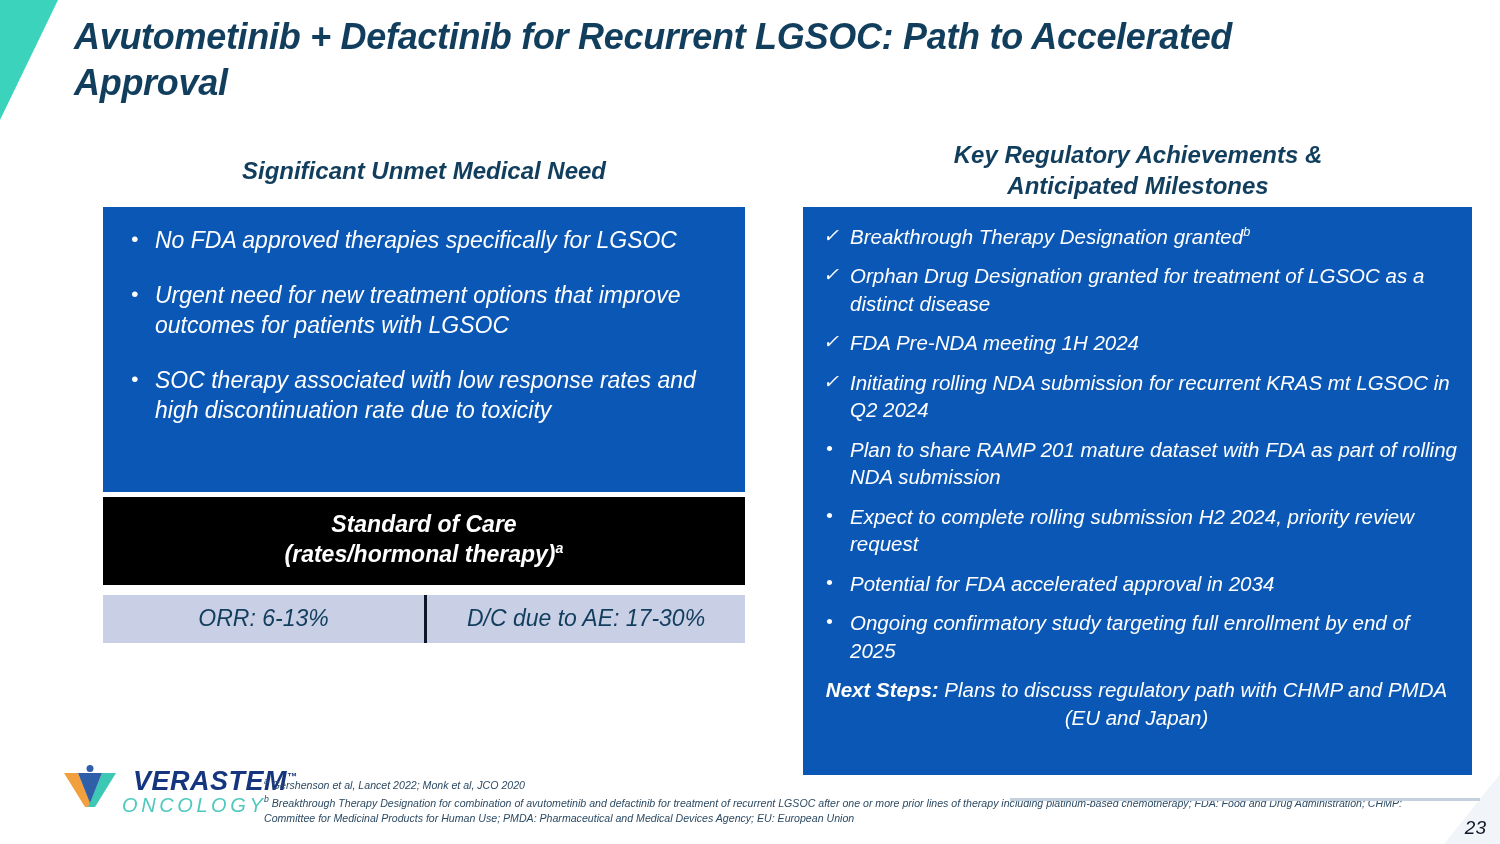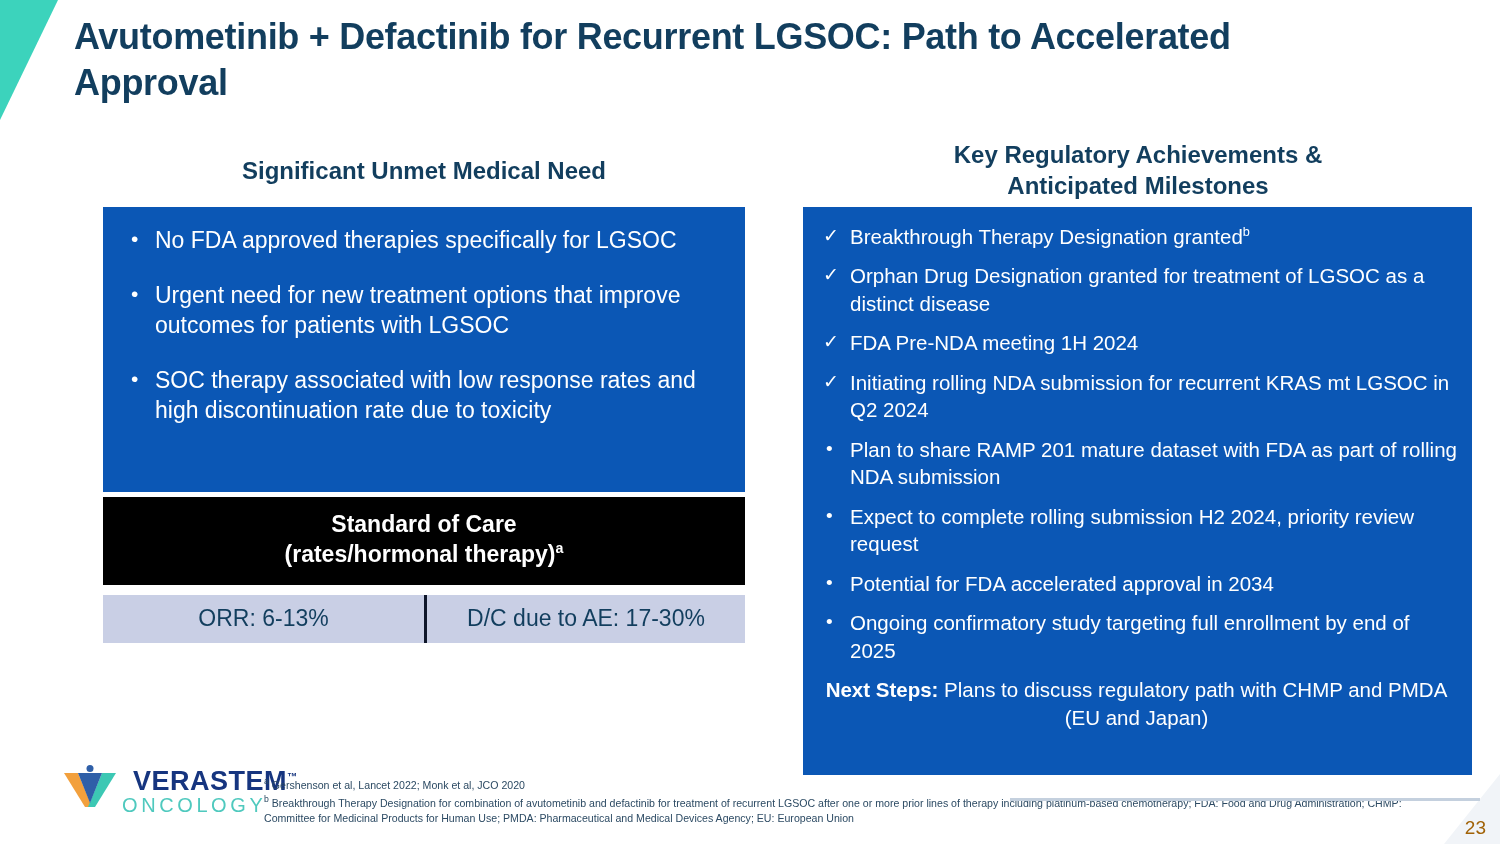--- a/index.html
+++ b/index.html
@@ -9,20 +9,21 @@
   }
   body {
     font-family: "Liberation Sans", sans-serif;
   }
   #slide {
     position: relative;
     width: 1500px;
     height: 844px;
     background: #ffffff;
     overflow: hidden;
+    font-style: italic;
   }
 
   
   #corner-triangle {
     position: absolute;
     left: 0; top: 0;
     width: 70px; height: 120px;
     background: #3CD3BC;
     clip-path: polygon(0 0, 58px 0, 0 120px);
   }
@@ -214,21 +215,21 @@
     top: 798px;
     width: 470px;
     height: 3px;
     background: #C4D0DE;
   }
   #page-number {
     position: absolute;
     right: 14px;
     bottom: 5px;
     font-size: 19px;
-    color: #a16207;
+    color: #0f172a;
     font-weight: normal;
   }
 </style>
 </head>
 <body>
 
 <div id="slide">
 
   <div id="corner-triangle"></div>
   <div id="corner-triangle-br"></div>

